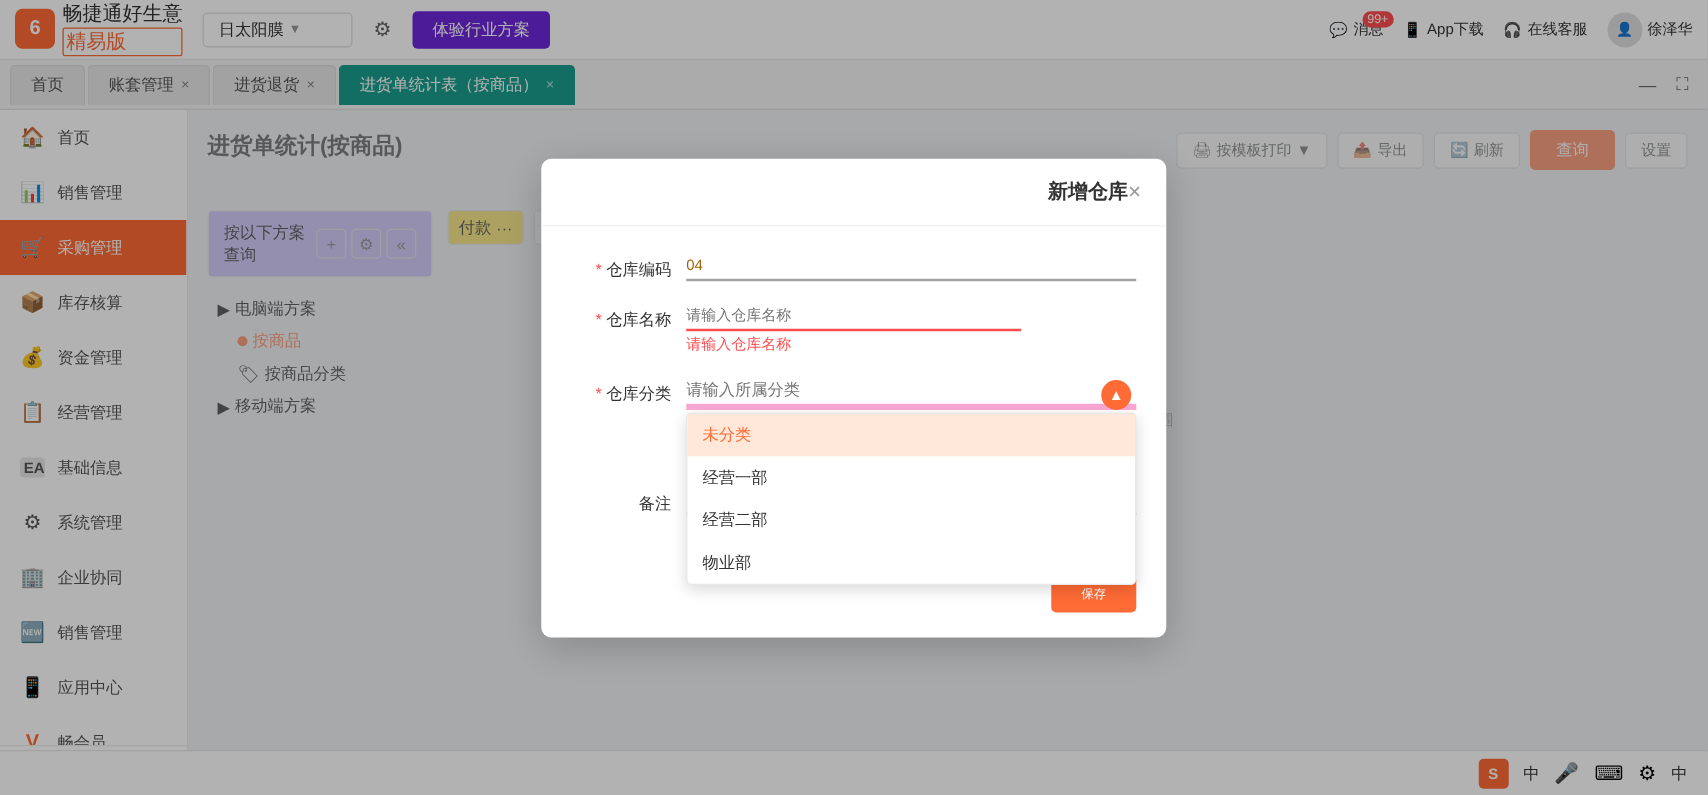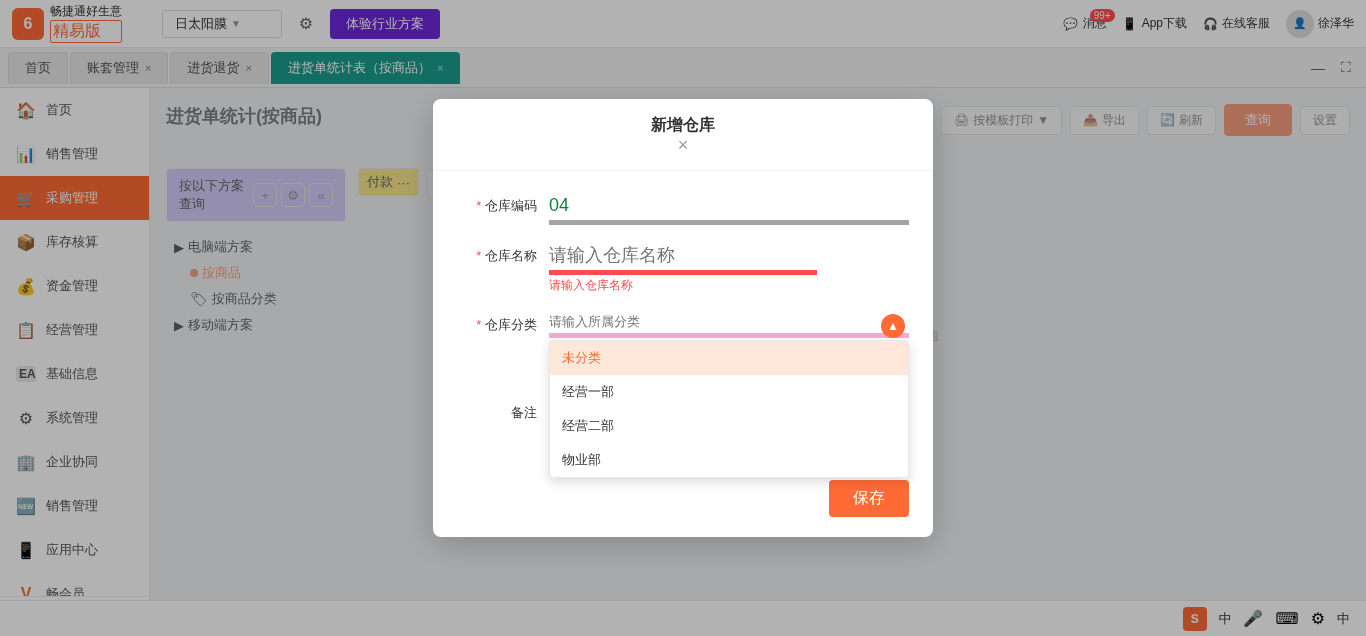--- a/index.html
+++ b/index.html
@@ -27,21 +27,21 @@
       height: 32px;
       background: #ff6b35;
       border-radius: 6px;
       display: flex;
       align-items: center;
       justify-content: center;
       color: white;
       font-weight: bold;
       font-size: 16px;
     }
-    .logo-text { font-size: 12px; color: #333; line-height: 1.3; font-family: Liberation Serif, serif; }
+    .logo-text { font-size: 16px; color: #333; line-height: 1.3; font-family: Liberation Serif, serif; }
     .logo-badge { font-size: 16px; color: #ff6b35; border: 1px solid #ff6b35; border-radius: 2px; padding: 0 2px; }
     .store-selector {
       display: flex;
       align-items: center;
       gap: 4px;
       padding: 4px 12px;
       border: 1px solid #ddd;
       border-radius: 4px;
       cursor: pointer;
       color: #333;
@@ -292,21 +292,20 @@
       width: 500px;
       position: relative;
       z-index: 101;
     }
     .dialog-header {
       padding: 16px 20px;
       border-bottom: 1px solid #f0f0f0;
       display: flex;
       align-items: center;
       justify-content: flex-end;
-      flex-direction: column;
     }
     .dialog-title { font-size: 16px; font-weight: bold; color: #333; }
     .dialog-close {
       cursor: pointer;
       color: #999;
       font-size: 18px;
       line-height: 1;
     }
     .dialog-body { padding: 20px 24px; }
     .form-row {
@@ -323,25 +322,25 @@
       color: #333;
       flex-shrink: 0;
     }
     .form-label.required::before {
       content: '* ';
       color: #ff4d4f;
     }
     .form-input {
       flex: 1;
       border: none;
-      border-bottom: 5px solid #a3a3a3;
+      border-bottom: 2px solid #a3a3a3;
       padding: 4px 0;
-      font-size: 18px;
+      font-size: 12px;
       outline: none;
-      color: #15803d;
+      color: #a16207;
     }
     .form-input.error {
       border-bottom-color: #ff4d4f;
     }
     .error-msg {
       color: #ff4d4f;
       font-size: 12px;
       margin-top: 2px;
     }
     .form-input-wrapper { flex: 1; position: relative; }
@@ -394,21 +393,21 @@
       justify-content: flex-end;
       gap: 8px;
     }
     .btn-save {
       background: #ff6b35;
       color: white;
       border: none;
       padding: 8px 24px;
       border-radius: 4px;
       cursor: pointer;
-      font-size: 16px;
+      font-size: 10px;
     }
 
     
     .bg-content {
       opacity: 0.6;
     }
 
     
     .empty-state {
       display: flex;

